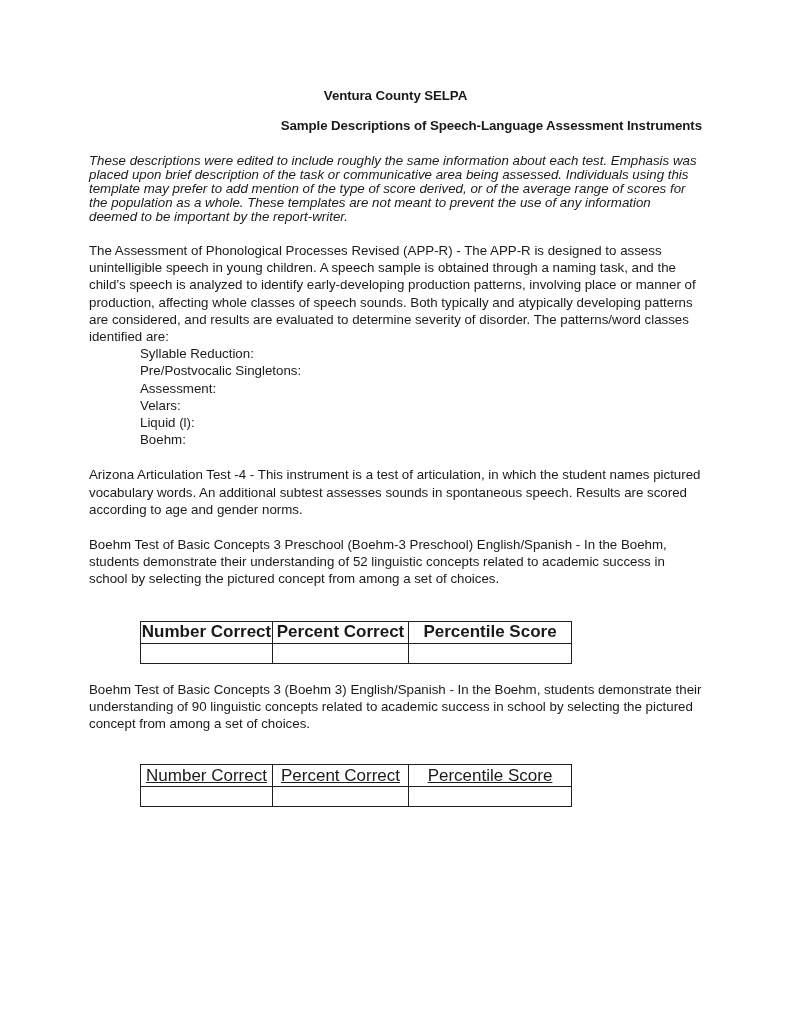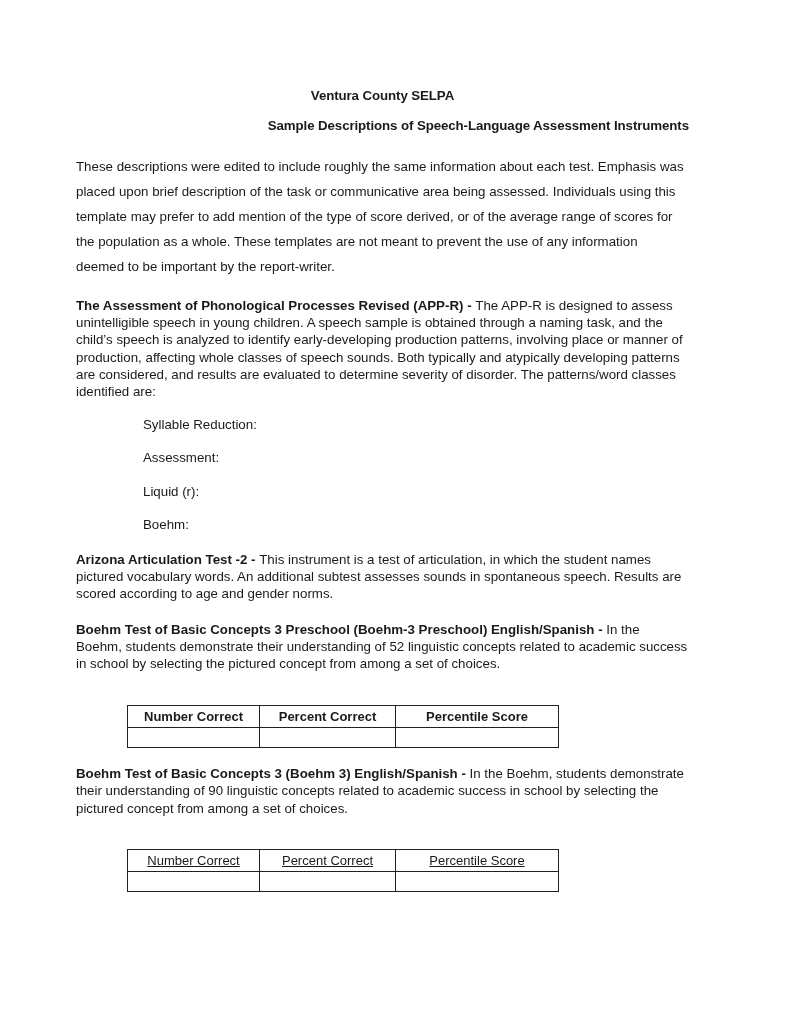--- a/index.html
+++ b/index.html
@@ -21,21 +21,21 @@
     left: 0;
     top: 0;
     width: 791px;
     height: 1024px;
     background: #ffffff;
     overflow: hidden;
   }
 
   .content {
     position: absolute;
-    left: 76px;
+    left: 89px;
     top: 88px;
     width: 613px;
   }
 
   
   .doc-title {
     text-align: center;
     font-weight: bold;
     font-size: 13.3px;
     line-height: 16px;
@@ -46,49 +46,50 @@
     text-align: right;
     font-weight: bold;
     font-size: 13.3px;
     line-height: 16px;
     margin: 14px 0 0 0;
     letter-spacing: -0.1px;
   }
 
   
   .intro {
-    font-size: 13.3px;
-    line-height: 25px;
+    font-style: italic;
+    font-size: 13.3px;
+    line-height: 14px;
     margin: 20px 0 0 0;
     text-align: left;
   }
 
   .section {
     font-size: 13.3px;
     line-height: 17.2px;
     margin: 18px 0 0 0;
     text-align: left;
   }
   .section .lead {
-    font-weight: bold;
+    font-weight: normal;
   }
   .section.tight {
     margin-top: 17px;
   }
 
   
   .pattern-list {
     list-style: none;
     margin: 0;
     padding: 0 0 0 51px;
     font-size: 13.3px;
     line-height: 17.2px;
   }
   .pattern-list li {
-    margin: 16px;
+    margin: 0;
     padding: 0;
     white-space: nowrap;
   }
 
   
   .score-table-wrap {
     padding-left: 51px;
   }
   .score-table-wrap.first { margin-top: 33px; }
   .score-table-wrap.second { margin-top: 32px; }
@@ -103,21 +104,21 @@
   table.score-table th {
     border: 1px solid #231f20;
     padding: 0;
     margin: 0;
     font-size: 13.3px;
     vertical-align: middle;
   }
   table.score-table th {
     height: 21px;
     text-align: center;
-    font-size: 13px;
+    font-size: 17px;
   }
   table.score-table td.blank {
     height: 19px;
   }
   
   col.c1 { width: 132px; }
   col.c2 { width: 136px; }
   col.c3 { width: 163px; }
 
   
@@ -142,26 +143,28 @@
     <h1 class="doc-title">Ventura County SELPA</h1>
 
     <h2 class="doc-subtitle">Sample Descriptions of Speech-Language Assessment Instruments</h2>
 
     <p class="intro">These descriptions were edited to include roughly the same information about each test.  Emphasis was placed upon brief description of the task or communicative area being assessed.  Individuals using this template may prefer to add mention of the type of score derived, or of the average range of scores for the population as a whole.  These templates are not meant to prevent the use of any information deemed to be important by the report-writer.</p>
 
     <p class="section"><span class="lead">The Assessment of Phonological Processes Revised (APP-R) - </span><span>The APP-R is designed to assess unintelligible speech in young children.  A speech sample is obtained through a naming task, and the child’s speech is analyzed to identify early-developing production patterns, involving place or manner of production, affecting whole classes of speech sounds.  Both typically and atypically developing patterns are considered, and results are evaluated to determine severity of disorder.  The patterns/word classes identified are:</span></p>
 
     <ul class="pattern-list">
       <li>Syllable Reduction:</li>
+      <li>Pre/Postvocalic Singletons:</li>
       <li>Assessment:</li>
-      <li>Liquid (r):</li>
+      <li>Velars:</li>
+      <li>Liquid (l):</li>
       <li>Boehm:</li>
     </ul>
 
-    <p class="section"><span class="lead">Arizona Articulation Test -2 - </span><span>This instrument is a test of articulation, in which the student names pictured vocabulary words.   An additional subtest assesses sounds in spontaneous speech.  Results are scored according to age and gender norms.</span></p>
+    <p class="section"><span class="lead">Arizona Articulation Test -4 - </span><span>This instrument is a test of articulation, in which the student names pictured vocabulary words.   An additional subtest assesses sounds in spontaneous speech.  Results are scored according to age and gender norms.</span></p>
 
     <p class="section"><span class="lead">Boehm Test of Basic Concepts 3 Preschool (Boehm-3 Preschool) English/Spanish - </span><span>In the Boehm, students demonstrate their understanding of 52 linguistic concepts related to academic success in school by selecting the pictured concept from among a set of choices.</span></p>
 
     <div class="score-table-wrap first">
       <table class="score-table bold-head">
         <colgroup>
             <col class="c1">
             <col class="c2">
             <col class="c3">
           </colgroup>

